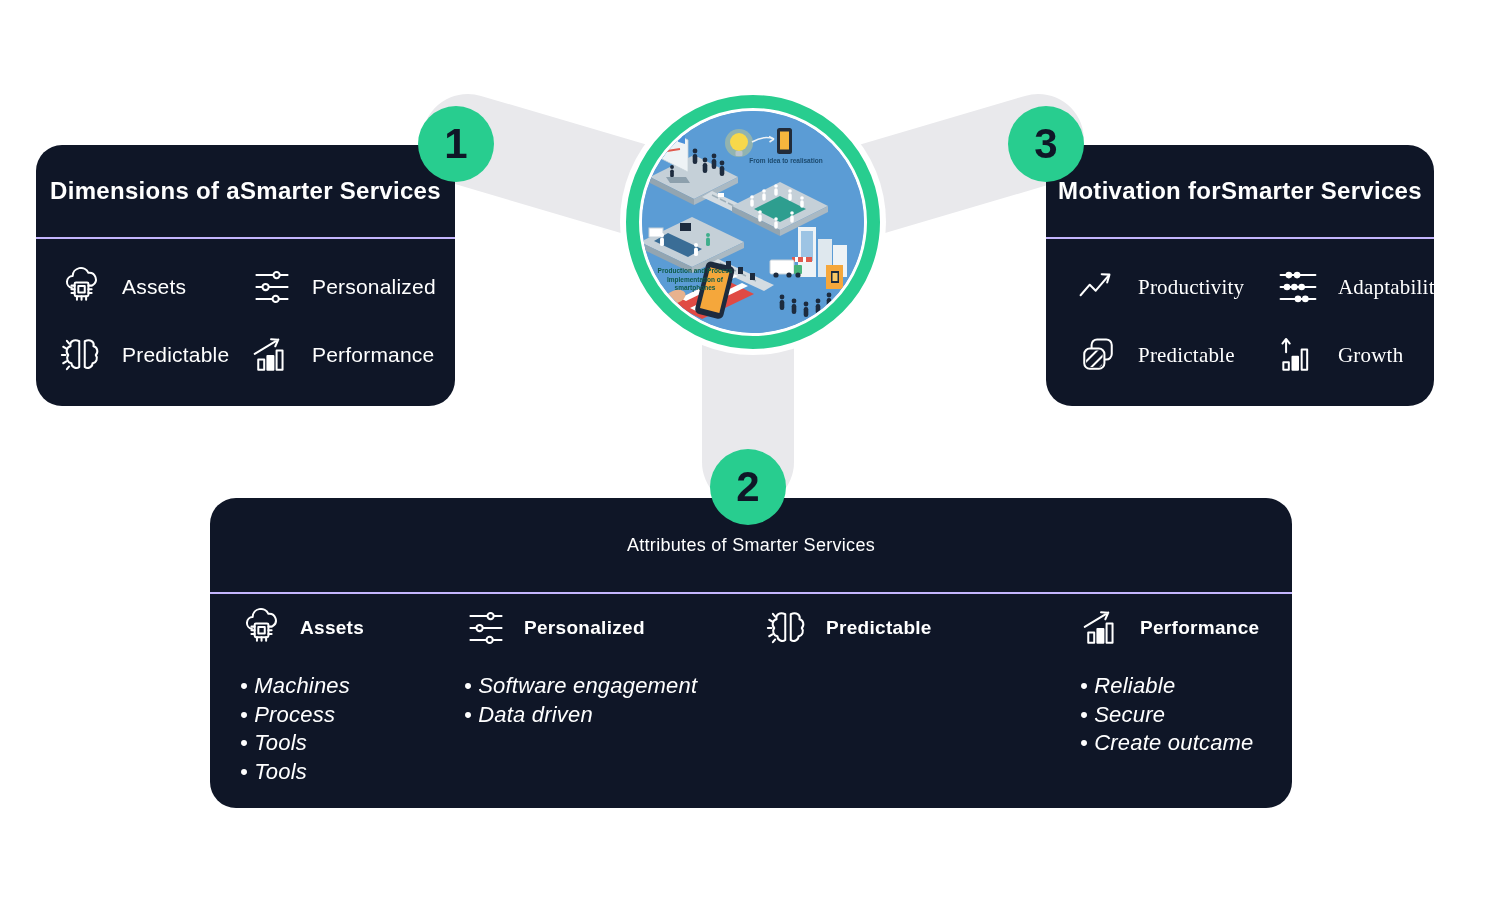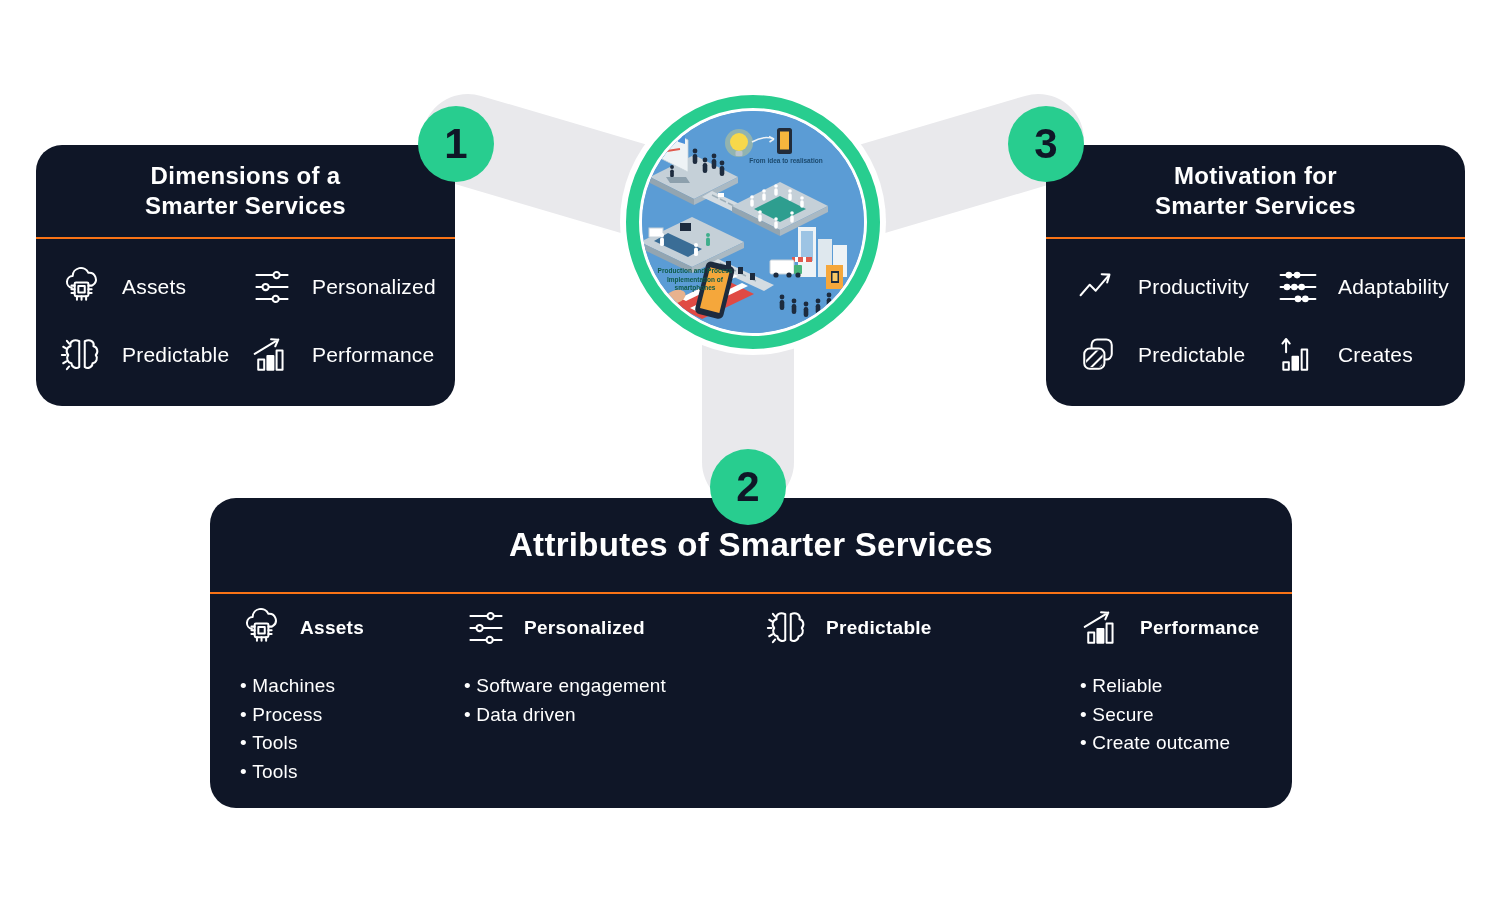--- a/index.html
+++ b/index.html
@@ -3,41 +3,41 @@
 <meta charset="utf-8">
 <style>
   html,body{margin:0;padding:0;background:#ffffff;font-family:"Liberation Sans",sans-serif;}
   .canvas{position:relative;width:1501px;height:898px;background:#ffffff;overflow:hidden;}
 
   
   .arms{position:absolute;left:0;top:0;}
 
   
   .panel{position:absolute;background:#0f1627;border-radius:26px;color:#ffffff;}
-  .panel-head{display:flex;flex-direction:column;align-items:center;justify-content:center;border-bottom:2px solid #f97316;}
+  .panel-head{display:flex;flex-direction:row;align-items:center;justify-content:center;border-bottom:2px solid #c4b5fd;}
   .p13 .panel-head{height:92px;}
   .title{font-weight:700;font-size:24px;line-height:30px;letter-spacing:.3px;text-align:center;}
   .grid13{display:grid;padding:26px 14px 0 24px;row-gap:24px;}
   .p1 .grid13{grid-template-columns:190px 1fr;}
-  .p3 .grid13{grid-template-columns:200px 1fr;padding-left:30px;}
+  .p3 .grid13{grid-template-columns:200px 1fr;padding-left:30px;font-family:Liberation Serif, serif;}
   .item{display:flex;align-items:center;gap:18px;}
   .item-label{font-size:21px;letter-spacing:.2px;}
   .icon44{width:44px;height:44px;flex:0 0 44px;}
 
   
   .p2 .panel-head{height:94px;}
-  .p2-title{font-weight:700;font-size:33px;letter-spacing:.3px;}
+  .p2-title{font-weight:400;font-size:18px;letter-spacing:.3px;}
   .p2col{position:absolute;top:104px;}
   .p2col.c1{left:30px;}
   .p2col.c2{left:254px;}
   .p2col.c3{left:556px;}
   .p2col.c4{left:870px;}
   .colhead{display:flex;align-items:center;gap:16px;height:52px;}
   .col-label{font-size:19px;font-weight:700;letter-spacing:.3px;}
-  .bullets{list-style:none;margin:18px 0 0 0;padding:0;font-size:19px;line-height:28.5px;letter-spacing:.2px;}
+  .bullets{list-style:none;margin:18px 0 0 0;padding:0;font-size:22px;line-height:28.5px;letter-spacing:.2px;font-style:italic;}
   .bullets li::before{content:"\2022\00a0";}
 
   
   .badge{position:absolute;width:76px;height:76px;border-radius:50%;background:#28cd8f;
          color:#0f1627;font-weight:800;font-size:42px;display:flex;align-items:center;justify-content:center;}
 
   
   .center-circle{position:absolute;left:620px;top:89px;width:266px;height:266px;background:#ffffff;
                  border-radius:50%;display:flex;align-items:center;justify-content:center;}
   .green-ring{box-sizing:border-box;width:254px;height:254px;border-radius:50%;border:13px solid #28cd8f;
@@ -216,21 +216,21 @@
           <rect x="29" y="19" width="6.5" height="21"></rect>
           <g transform="rotate(-31 18 15)">
               <path d="M3 15 H33 M33 15 l-6.5 -4.5 M33 15 l-6.5 4.5"></path>
             </g>
         </svg>
         <span class="item-label">Performance</span>
       </div>
     </div>
   </div>
 
-  <div class="panel p13 p3" style="left:1046px;top:145px;width:419px;height:261px;">
+  <div class="panel p13 p3" style="left:1046px;top:145px;width:388px;height:261px;">
     <div class="panel-head">
       <div class="title">Motivation for</div>
       <div class="title">Smarter Services</div>
     </div>
     <div class="grid13">
       <div class="item">
         <svg class="icon44" viewBox="0 0 48 48" fill="none" stroke="#ffffff" stroke-width="2.2" stroke-linecap="round" stroke-linejoin="round">
           <path d="M5 33 L15 21.5 L21.5 28 L36 11"></path>
           <path d="M28 10 L36.5 10.5 L34 19"></path>
         </svg>
@@ -266,21 +266,21 @@
         </svg>
         <span class="item-label">Predictable</span>
       </div>
       <div class="item">
         <svg class="icon44" viewBox="0 0 48 48" fill="none" stroke="#ffffff" stroke-width="2.2" stroke-linecap="round" stroke-linejoin="round">
           <path d="M11 21 V7 M7 11.5 L11 6.5 L15 11.5"></path>
           <rect x="8" y="32" width="6" height="8"></rect>
           <rect x="18" y="26" width="6" height="14" fill="#ffffff"></rect>
           <rect x="28" y="18" width="6" height="22"></rect>
         </svg>
-        <span class="item-label">Creates</span>
+        <span class="item-label">Growth</span>
       </div>
     </div>
   </div>
 
   <div class="panel p2" style="left:210px;top:498px;width:1082px;height:310px;">
     <div class="panel-head">
       <div class="p2-title">Attributes of Smarter Services</div>
     </div>
 
     <div class="p2col c1">

